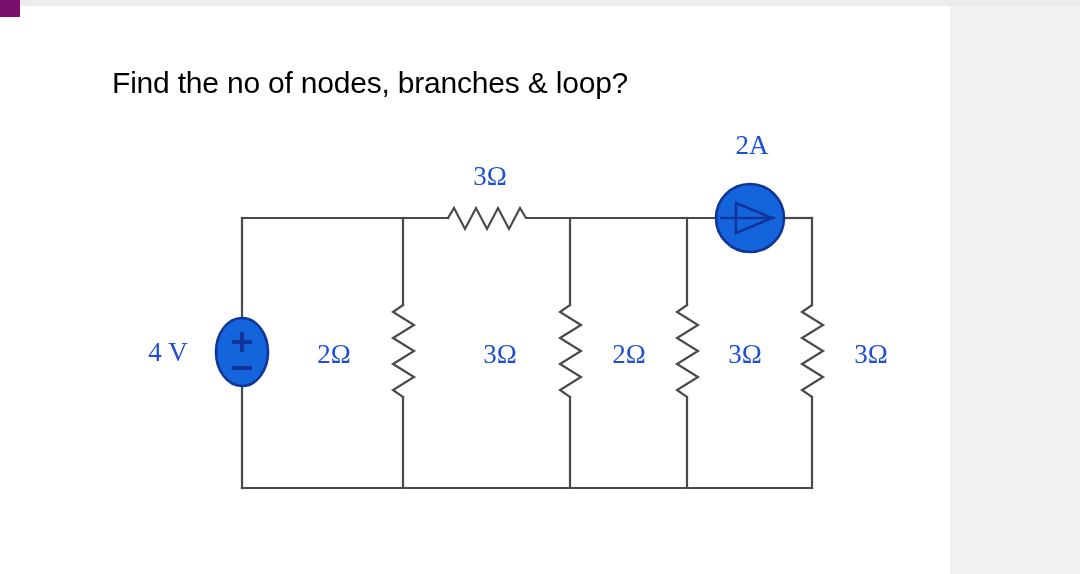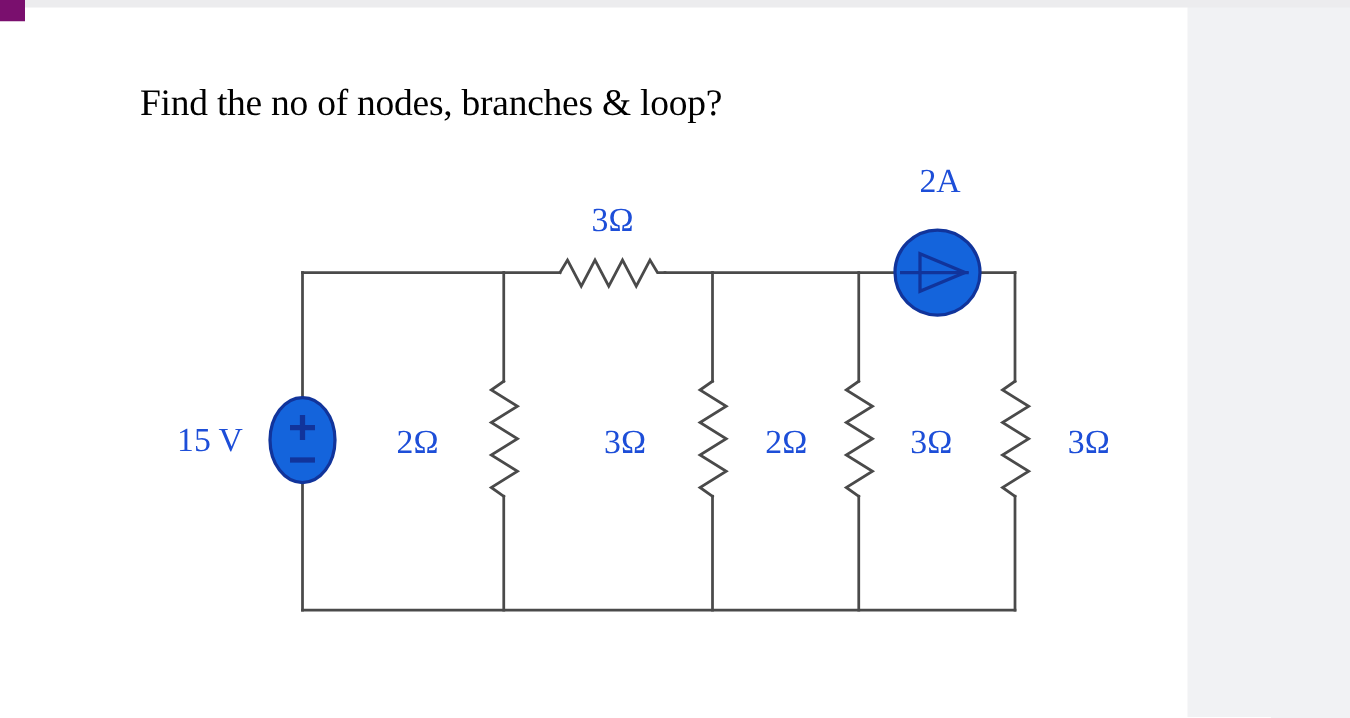--- a/index.html
+++ b/index.html
@@ -39,21 +39,21 @@
     left: 0;
     top: 0;
     width: 20px;
     height: 17px;
     background: #7a0f6e;
   }
   #title {
     position: absolute;
     left: 112px;
     top: 66px;
-    font-family: Liberation Serif, serif;
+    font-family: Liberation Sans, sans-serif;
     font-size: 30px;
     font-weight: 400;
     color: #000000;
     white-space: nowrap;
     letter-spacing: -0.2px;
   }
   #circuit {
     position: absolute;
     left: 0;
     top: 0;
@@ -118,21 +118,21 @@
       <path d="M 232 368 L 252 368" stroke="#11349b" stroke-width="4.2" fill="none"></path>
     </g>
 
     <g>
       <circle cx="750" cy="218" r="34" fill="#1464dc" stroke="#11349b" stroke-width="2.6"></circle>
       <path d="M 720 218 L 775 218" stroke="#11349b" stroke-width="2.6" fill="none"></path>
       <path d="M 736 203 L 772 218 L 736 233 Z" fill="none" stroke="#11349b" stroke-width="2.6"></path>
     </g>
   </svg>
 
-  <div class="lbl" style="left:168px; top:352px;">15 V</div>
+  <div class="lbl" style="left:168px; top:352px;">4 V</div>
 
   <div class="lbl" style="left:752px; top:145px;">2A</div>
 
   <div class="lbl" style="left:490px; top:176px;">3Ω</div>
 
   <div class="lbl" style="left:334px; top:354px;">2Ω</div>
 
   <div class="lbl" style="left:500px; top:354px;">3Ω</div>
 
   <div class="lbl" style="left:629px; top:354px;">2Ω</div>

